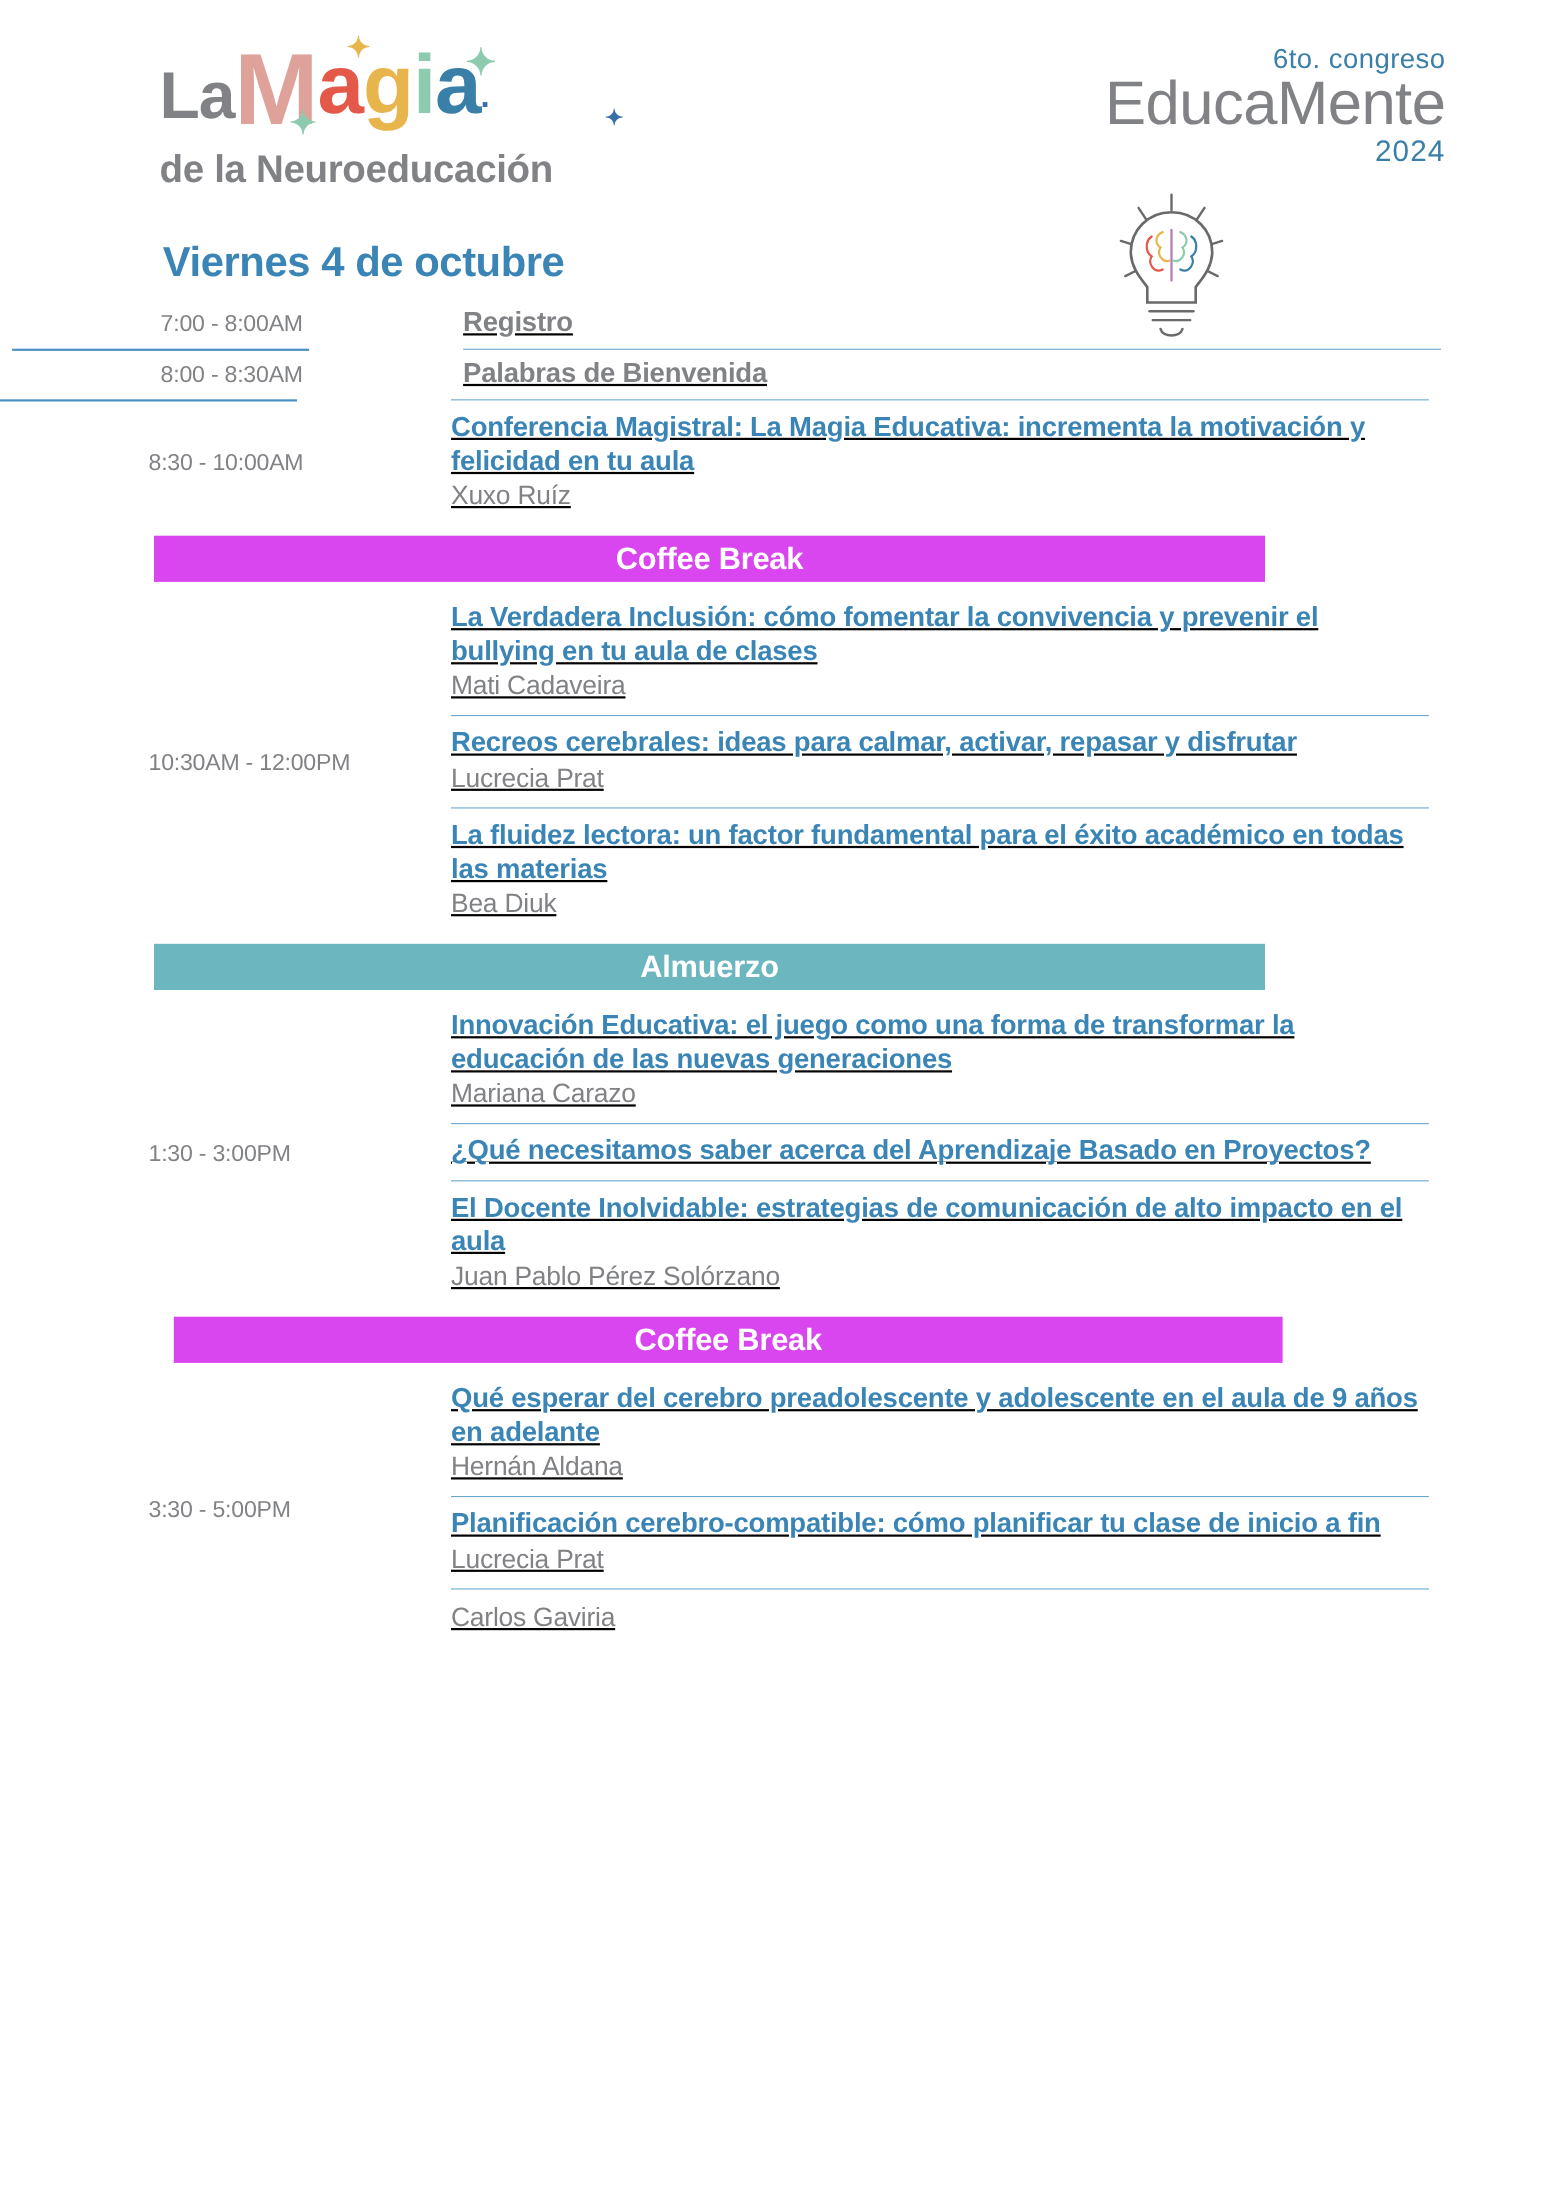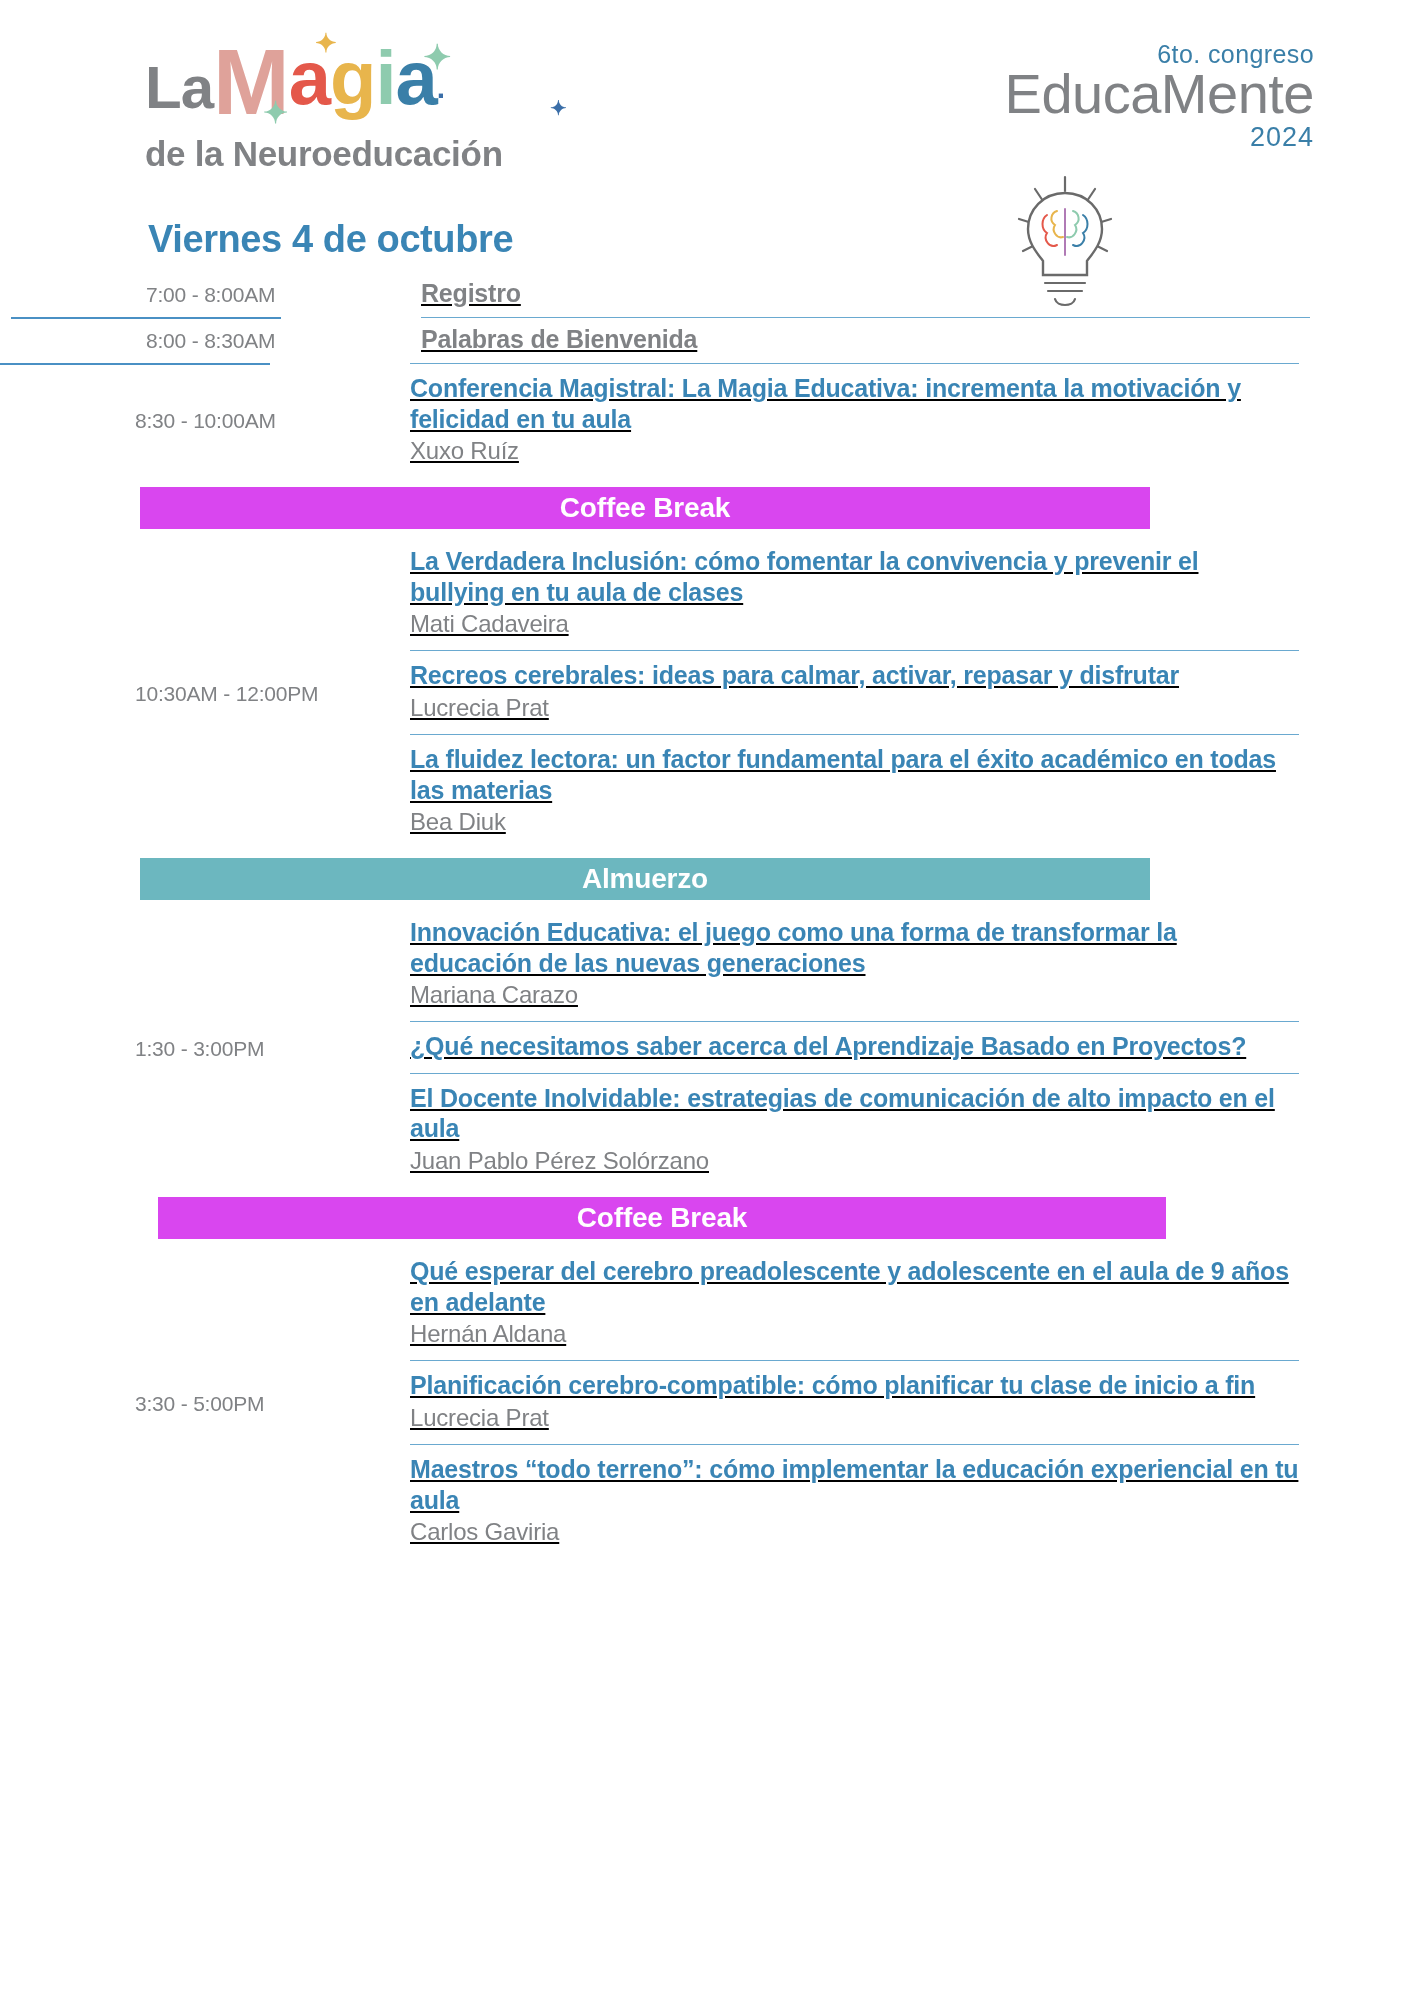--- a/index.html
+++ b/index.html
@@ -334,20 +334,19 @@
       <div class="content-col">
         <div class="item">
           <div class="item-title">Qué esperar del cerebro preadolescente y adolescente en el aula de 9 años en adelante</div>
           <div class="item-speaker">Hernán Aldana</div>
         </div>
         <div class="item sep">
           <div class="item-title">Planificación cerebro-compatible: cómo planificar tu clase de inicio a fin</div>
           <div class="item-speaker">Lucrecia Prat</div>
         </div>
         <div class="item sep">
-          <div class="item-title">Maestros “todo terreno”: cómo implementar la educación experiencial en tu aula</div>
           <div class="item-speaker">Carlos Gaviria</div>
         </div>
       </div>
     </div>
 
   </div>
 </div>
 
 </body></html>

